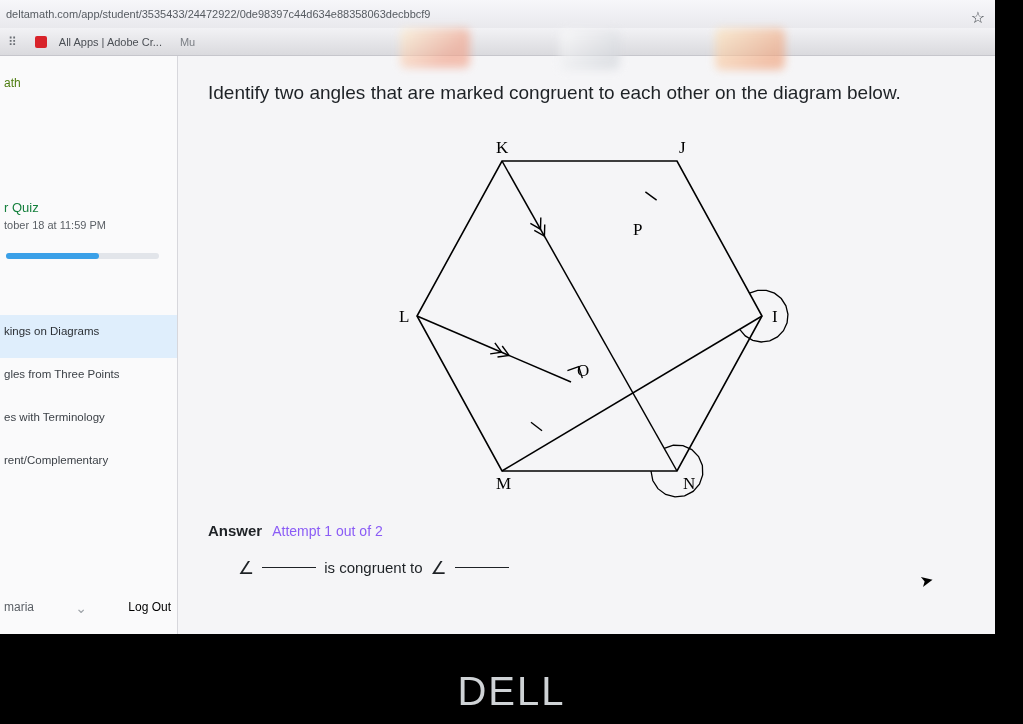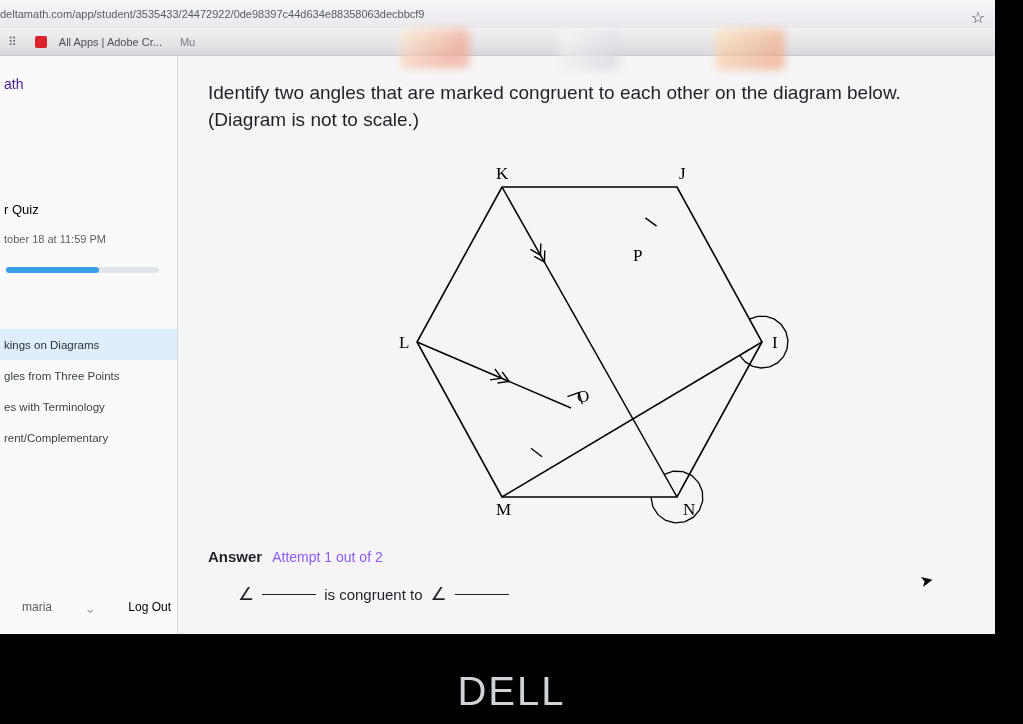--- a/index.html
+++ b/index.html
@@ -4,45 +4,45 @@
 <style>
 *{box-sizing:border-box;margin:0;padding:0;font-family:Arial,Helvetica,sans-serif}
 html,body{width:1023px;height:724px;overflow:hidden;background:#1a1a1a}
 
 
 .bezel{position:absolute;inset:0;background:#000}
 .screen{position:absolute;left:0;top:0;right:28px;bottom:90px;background:#e6e6e8;box-shadow:inset 0 0 40px rgba(0,0,0,.25)}
 .dell{position:absolute;left:0;right:0;bottom:10px;text-align:center;color:#cfd3d6;font-size:40px;font-family:Arial,sans-serif;letter-spacing:2px;font-weight:400}
 
 
-.addr{position:absolute;left:0;top:0;right:0;height:40px;background:linear-gradient(#f7f7fa,#e3e3e8);border-bottom:1px solid #c6c6cc;font-size:11px;color:#565b61;line-height:28px;white-space:nowrap;overflow:hidden}
+.addr{position:absolute;left:0;top:0;right:0;height:40px;background:linear-gradient(#f7f7fa,#e3e3e8);border-bottom:1px solid #c6c6cc;font-size:11px;color:#565b61;line-height:28px;padding-left:6px;white-space:nowrap;overflow:hidden}
 .addr .star{position:absolute;right:10px;top:4px;color:#3b4046;font-size:16px}
 
 
 .bookmarks{position:absolute;left:0;top:28px;right:0;height:28px;background:linear-gradient(#f2f2f5,#dadade);border-bottom:1px solid #c6c6cc;font-size:11px;color:#4b4f55;line-height:28px;padding-left:8px;display:flex;gap:18px;align-items:center}
 .bookmarks .grid{font-size:12px;color:#6b6f75}
 .bookmarks .adobe{display:flex;align-items:center;gap:12px}
 .bookmarks .adobe .sw{width:12px;height:12px;background:#d8232a;display:inline-block;border-radius:2px}
 .bookmarks .mu{color:#7a7e84}
 
 
 .page{position:absolute;left:0;top:56px;right:0;bottom:0;background:#f5f5f7;display:flex}
 
 
 .sidebar{width:178px;flex:0 0 178px;border-right:1px solid #d7d7dc;background:#fafafb;display:flex;flex-direction:column;font-size:12px;color:#3d4248;overflow:hidden}
 .side-top{padding:20px 12px 12px 4px}
-.side-top .ath{font-size:14px;color:#4c1d95;margin-bottom:50px}
-.side-top .quiz-title{font-size:13px;color:#000000;margin-bottom:16px}
+.side-top .ath{font-size:12px;color:#4d7c0f;margin-bottom:50px}
+.side-top .quiz-title{font-size:13px;color:#15803d;margin-bottom:4px}
 .side-top .due{font-size:11px;color:#5b6066}
 .side-progress{height:6px;background:#e2e5ea;border-radius:3px;margin:22px 6px 24px 2px;position:relative}
 .side-progress::before{content:"";position:absolute;left:0;top:0;bottom:0;width:61%;background:#3aa0e8;border-radius:3px}
 .nav{list-style:none;margin-top:20px}
-.nav li{padding:10px 8px 8px 4px;font-size:11.5px;color:#3d4248;border-bottom:1px solid transparent;cursor:pointer;white-space:nowrap;overflow:hidden;text-overflow:ellipsis}
+.nav li{padding:10px 8px 20px 4px;font-size:11.5px;color:#3d4248;border-bottom:1px solid transparent;cursor:pointer;white-space:nowrap;overflow:hidden;text-overflow:ellipsis}
 .nav li.active{background:#dfeefc;color:#2c3035}
-.side-footer{margin-top:auto;padding:12px 6px 18px 22px;display:flex;justify-content:space-between;font-size:12px;color:#5b6066}
+.side-footer{margin-top:auto;padding:12px 6px 18px 4px;display:flex;justify-content:space-between;font-size:12px;color:#5b6066}
 .side-footer .logout{color:#000000;cursor:pointer}
 .side-footer .caret{color:#9ea3a8;font-size:14px}
 
 
 .main{flex:1;padding:24px 30px 10px 30px;overflow:hidden;position:relative}
 .prompt{font-family:Georgia,'Times New Roman',serif;font-size:19px;color:#1e2226;line-height:1.4;max-width:720px}
 .diagram-wrap{display:flex;justify-content:center;margin-top:14px}
 svg.geom{display:block}
 .geom .poly{fill:none;stroke:#000;stroke-width:1.6}
 .geom .seg{stroke:#000;stroke-width:1.5;fill:none}
@@ -104,21 +104,20 @@
         <div class="side-footer">
           <span>maria</span>
           <span class="caret">⌄</span>
           <span class="logout">Log Out</span>
         </div>
       </aside>
 
       <main class="main">
         <div class="prompt">
           <span>Identify two angles that are marked congruent to each other on the diagram below.</span><br>
-          <span>(Diagram is not to scale.)</span>
         </div>
 
         <div class="diagram-wrap">
           <svg class="geom" width="560" height="390" viewBox="0 0 560 390">
               <polygon class="poly" points="195,40 370,40 455,195 370,350 195,350 110,195"></polygon>
               <line class="seg" x1="195" y1="40" x2="370" y2="350"></line>
               <line class="seg" x1="195" y1="350" x2="455" y2="195"></line>
               <line class="seg" x1="110" y1="195" x2="264" y2="261"></line>
               <polyline class="arr" points="223.35911046503966,102.4413231172663 233.5,108.2 233.80900217419546,96.54219070080735"></polyline>
               <polyline class="arr" points="227.2918654093456,109.40791759003683 237.43275494430594,115.16659447277054 237.7417571185014,103.50878517357789"></polyline>

